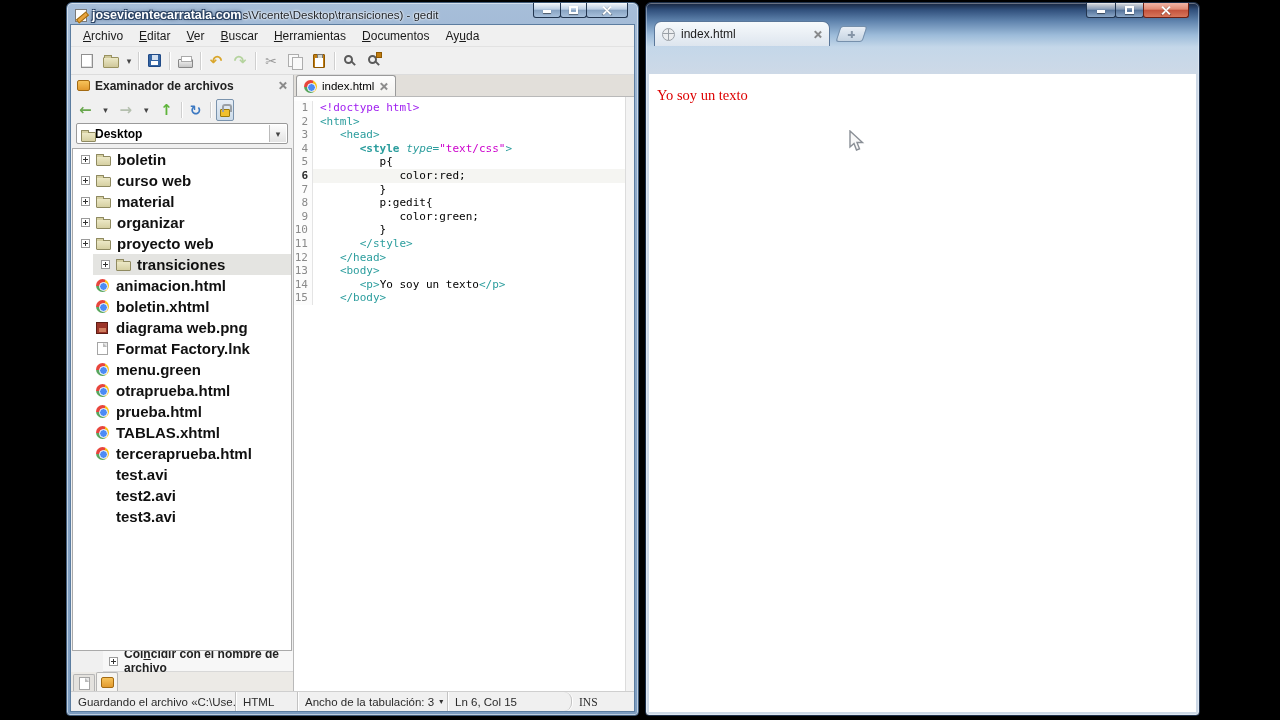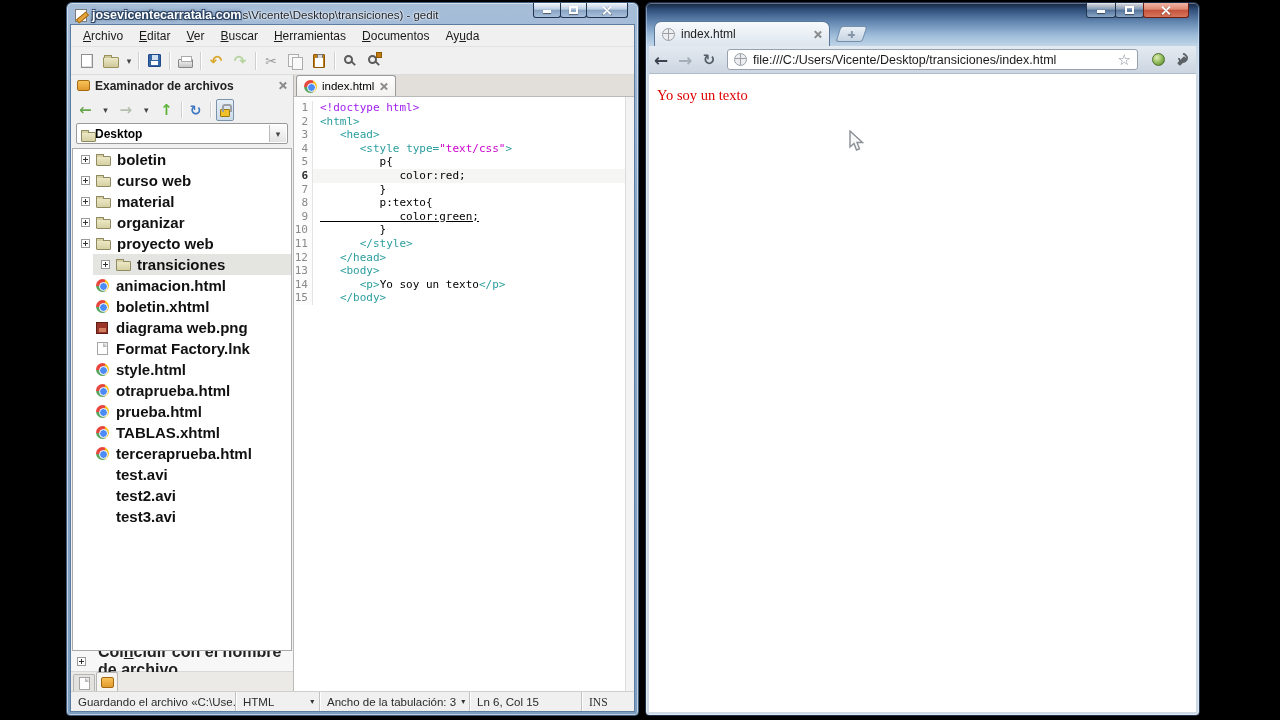--- a/index.html
+++ b/index.html
@@ -59,21 +59,21 @@
   .combo-row { height:25px; padding:0 5px 3px 5px; }
   .location-combo { height:21px; border:1px solid #9a9a9a; background:#fff; border-radius:2px; display:flex; align-items:center; padding-left:18px; gap:5px; font-size:12px; position:relative; }
   .combo-dd { position:absolute; right:1px; top:1px; bottom:1px; width:17px; background:linear-gradient(#fdfdfd,#e3e3e3); border-left:1px solid #bbb; display:flex; align-items:center; justify-content:center; }
 
   .tree { flex:1; background:#fff; border:1px solid #aaa; margin:0 1px; overflow:hidden; position:relative; }
   .trow { height:21px; display:flex; align-items:center; font-size:15px; color:#111; padding-left:8px; gap:6px; white-space:nowrap; }
   .trow.sel { background:#e4e4e1;margin-left:20px; }
   .trow .fileslot { width:16px; display:flex; justify-content:center; flex:none; }
   .trow.is-file { padding-left:21px; }
 
-  .match-row { height:21px; display:flex; align-items:center; gap:12px; padding-left:6px; font-size:16px; color:#222; background:#f7f7f7; border-bottom:1px solid #d8d8d8; }
+  .match-row { height:21px; display:flex; align-items:center; gap:6px; padding-left:6px; font-size:12px; color:#222; background:#f7f7f7; border-bottom:1px solid #d8d8d8;margin-left:32px; }
   .mini-tabs { height:19px; display:flex; align-items:flex-end; padding-left:2px; gap:1px; background:#eceae6; }
   .mini-tab { width:22px; height:17px; border:1px solid #b5b5b5; border-bottom:none; border-radius:2px 2px 0 0; display:flex; align-items:center; justify-content:center; background:#e4e2de; }
   .mini-tab.active { background:#f6f5f2; height:19px; }
 
   
   .ic { display:inline-block; position:relative; flex:none; }
   .ic-expander { width:9px; height:9px; border:1px solid #9a9a9a; background:#fff; }
   .ic-expander::before { content:""; position:absolute; left:1px; top:3px; width:5px; height:1px; background:#333; }
   .ic-expander::after { content:""; position:absolute; left:3px; top:1px; width:1px; height:5px; background:#333; }
   .ic-folder { width:15px; height:10px; background:linear-gradient(#ece8c6,#d6d0a2); border:1px solid #8f8a60; border-radius:1px; margin-top:2px; }
@@ -125,21 +125,21 @@
   .cl .lno { width:19px; flex:none; text-align:right; padding-right:4px; color:#8a8a8a; border-right:1px solid #e4e4e4; margin-right:7px; background:#fcfcfc; }
   .cl.cur .lno { font-weight:bold; color:#2e2e2e; }
   .cl.cur { background:#f5f5f2; }
   .cl .ctext { white-space:pre; }
   .vtrough { position:absolute; right:0; top:0; bottom:0; width:9px; background:#f3f3f3; border-left:1px solid #dcdcdc; }
 
   
   .statusbar { height:20px; display:flex; align-items:center; background:#f0f0f0; border-top:1px solid #cfcfcf; font-size:11.5px; color:#2b2b2b; }
   .sseg { height:100%; display:flex; align-items:center; padding:0 7px; border-right:1px solid #c2c2c2; box-shadow:1px 0 0 #fff; white-space:nowrap; overflow:hidden; }
   .sseg .dd-caret { margin-left:5px; font-size:8px; color:#333; }
-  .seg-msg { width:165px; } .seg-lang { width:84px;gap:31px; } .seg-tabw { width:150px; } .seg-pos { width:112px; } .seg-mode { flex:1; border-right:none;font-family:Liberation Serif, serif; }
+  .seg-msg { width:165px; } .seg-lang { width:62px;gap:31px; } .seg-tabw { width:150px; } .seg-pos { width:124px;border-radius:8px; } .seg-mode { flex:1; border-right:none;font-family:Liberation Serif, serif; }
 
   
   .chrome-win { left:645px; top:2px; width:555px; height:714px;
     background:linear-gradient(180deg,#15233c 0%,#31507c 7px,#5f83ad 18px,#9cbbd9 32px,#c4d7e9 44px,#cdd9e7 70px);
     border:1px solid #1d2f49; box-shadow: inset 0 0 0 1px rgba(255,255,255,.35); }
   .chrome-tab { position:absolute; left:8px; top:18px; width:176px; height:25px;
     background:linear-gradient(#f7fafc,#dde5ee); border:1px solid #5a779a; border-bottom:none; border-radius:7px 7px 0 0;
     display:flex; align-items:center; gap:6px; padding:0 7px; font-size:12px; color:#1c1c1c; z-index:5; }
   .chrome-tab .spacer { flex:1; }
   .newtab-btn { position:absolute; left:192px; top:23px; width:27px; height:16px; background:linear-gradient(#e9eff6,#c6d4e2); border:1px solid #7690ac; border-radius:3px; transform:skewX(-18deg); display:flex; align-items:center; justify-content:center; z-index:5; }
@@ -342,21 +342,21 @@
               <div class="trow is-file">
                 <span class="fileslot">
                   <span class="ic ic-page"></span>
                 </span>
                 <span>Format Factory.lnk</span>
               </div>
               <div class="trow is-file">
                 <span class="fileslot">
                   <span class="ic ic-chrome"></span>
                 </span>
-                <span>style.html</span>
+                <span>menu.green</span>
               </div>
               <div class="trow is-file">
                 <span class="fileslot">
                   <span class="ic ic-chrome"></span>
                 </span>
                 <span>otraprueba.html</span>
               </div>
               <div class="trow is-file">
                 <span class="fileslot">
                   <span class="ic ic-chrome"></span>
@@ -419,41 +419,41 @@
                 <div class="cl">
                   <span class="lno">2</span>
                   <span class="ctext"><span style="color: rgb(43, 157, 157);">&lt;html&gt;</span></span>
                 </div>
                 <div class="cl">
                   <span class="lno">3</span>
                   <span class="ctext"><span style="color: rgb(0, 0, 0);">   </span><span style="color: rgb(43, 157, 157);">&lt;head&gt;</span></span>
                 </div>
                 <div class="cl">
                   <span class="lno">4</span>
-                  <span class="ctext"><span style="color: rgb(0, 0, 0);">      </span><span style="color: rgb(43, 157, 157);">&lt;style</span><span style="color: rgb(0, 0, 0);"> </span><span style="color: rgb(43, 157, 157);">type=</span><span style="color: rgb(204, 0, 204);">"text/css"</span><span style="color: rgb(43, 157, 157);">&gt;</span></span>
+                  <span class="ctext"><span style="color: rgb(0, 0, 0);">      </span><span style="color: rgb(43, 157, 157); font-weight: bold;">&lt;style</span><span style="color: rgb(0, 0, 0);"> </span><span style="color: rgb(43, 157, 157); font-style: italic;">type=</span><span style="color: rgb(204, 0, 204);">"text/css"</span><span style="color: rgb(43, 157, 157);">&gt;</span></span>
                 </div>
                 <div class="cl">
                   <span class="lno">5</span>
                   <span class="ctext"><span style="color: rgb(0, 0, 0);">         p{</span></span>
                 </div>
                 <div class="cl cur">
                   <span class="lno">6</span>
                   <span class="ctext"><span style="color: rgb(0, 0, 0);">            color:red;</span></span>
                 </div>
                 <div class="cl">
                   <span class="lno">7</span>
                   <span class="ctext"><span style="color: rgb(0, 0, 0);">         }</span></span>
                 </div>
                 <div class="cl">
                   <span class="lno">8</span>
-                  <span class="ctext"><span style="color: rgb(0, 0, 0);">         p:texto{</span></span>
+                  <span class="ctext"><span style="color: rgb(0, 0, 0);">         p:gedit{</span></span>
                 </div>
                 <div class="cl">
                   <span class="lno">9</span>
-                  <span class="ctext"><span style="color: rgb(0, 0, 0); text-decoration: underline;">            color:green;</span></span>
+                  <span class="ctext"><span style="color: rgb(0, 0, 0);">            color:green;</span></span>
                 </div>
                 <div class="cl">
                   <span class="lno">10</span>
                   <span class="ctext"><span style="color: rgb(0, 0, 0);">         }</span></span>
                 </div>
                 <div class="cl">
                   <span class="lno">11</span>
                   <span class="ctext"><span style="color: rgb(0, 0, 0);">      </span><span style="color: rgb(43, 157, 157);">&lt;/style&gt;</span></span>
                 </div>
                 <div class="cl">
@@ -510,35 +510,20 @@
     <div class="chrome-tab">
       <span class="ic ic-globe"></span>
       <span>index.html</span>
       <span class="spacer"></span>
       <span class="x-icon"></span>
     </div>
     <div class="newtab-btn">
         <span class="plus-icon"></span>
       </div>
 
-    <div class="chrome-toolbar">
-      <span class="cnav navg cback glyph"></span>
-      <span class="cnav navg cfwd glyph"></span>
-      <span class="cnav navg creload glyph"></span>
-      <span class="addr">
-        <span class="ic ic-globe"></span>
-        <span>file:///C:/Users/Vicente/Desktop/transiciones/index.html</span>
-        <span class="spacer"></span>
-        <span class="ic ic-star glyph"></span>
-      </span>
-      <span class="tool-right">
-        <span class="ic ic-ext"></span>
-        <span class="ic ic-wrench"></span>
-      </span>
-    </div>
 
     <div class="chrome-content">
       <span class="page-text" style="color: rgb(221, 0, 0);">Yo soy un texto</span>
     </div>
   </div>
 
   <svg class="cursor-svg" width="16" height="22" viewBox="0 0 16 22">
     <path d="M1,1 L1,17 L5,13.5 L7.5,20 L10.5,18.8 L8,12.5 L13.5,12.5 Z" fill="#f8f8f8" stroke="#8a8f96" stroke-width="1.4"></path>
   </svg>
 </div>

